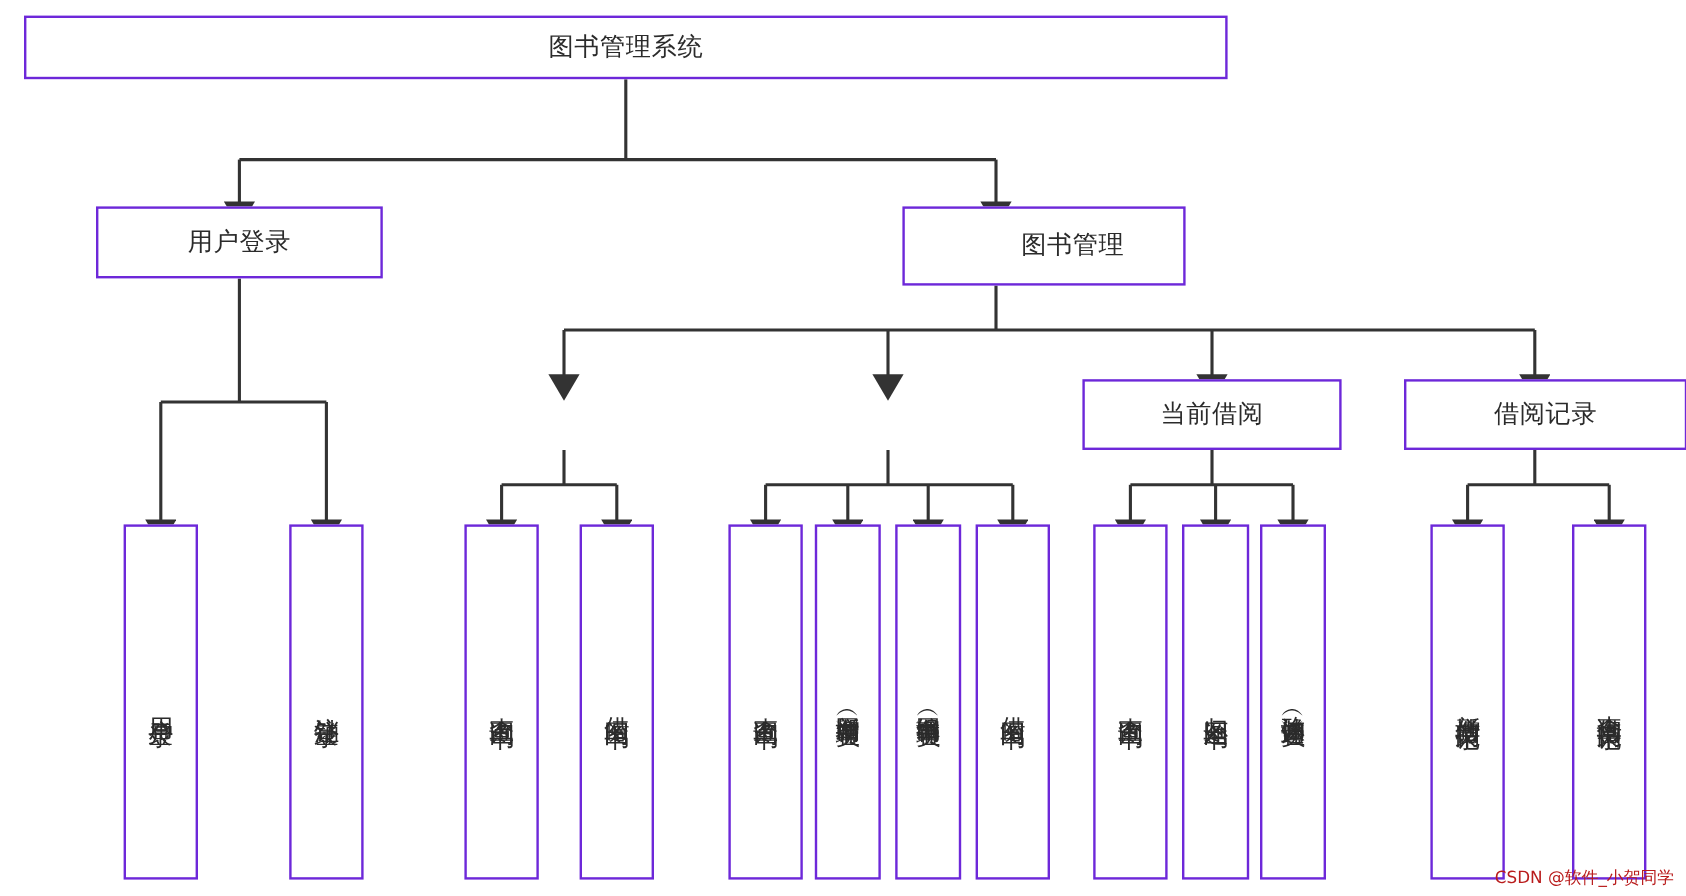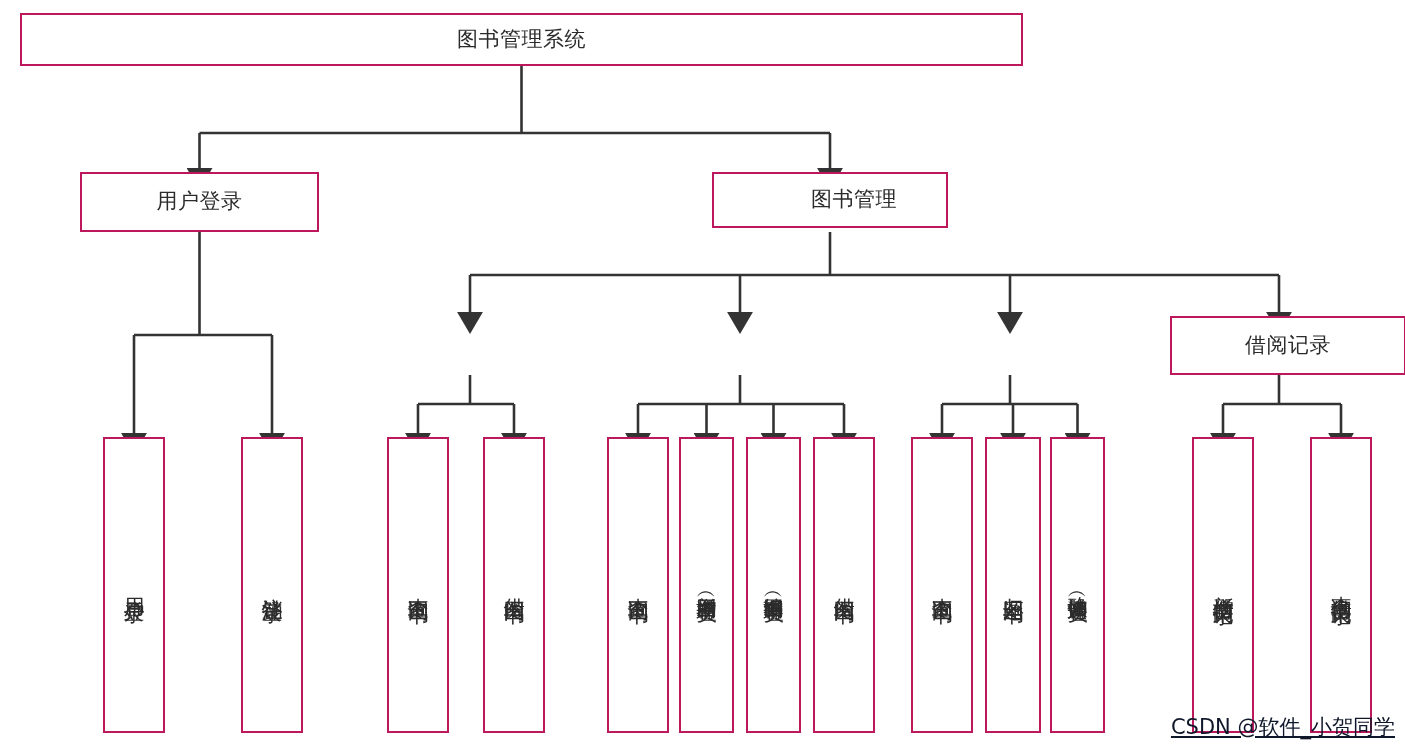--- a/index.html
+++ b/index.html
@@ -22,21 +22,21 @@
     position: absolute;
     left: 0;
     top: 0;
     width: 1405px;
     height: 747px;
     pointer-events: none;
   }
   .node {
     position: absolute;
     box-sizing: border-box;
-    border: 2px solid #be185d;
+    border: 2px solid #6d28d9;
     background: #ffffff;
     display: flex;
     align-items: center;
     justify-content: center;
     color: #2b2b2b;
     z-index: 2;
   }
   .node .label {
     display: block;
     white-space: pre;
@@ -61,26 +61,25 @@
     max-height: 100%;
   }
   .node.vertical.small .label {
     font-size: 20px;
     letter-spacing: 1px;
   }
   #watermark {
     position: absolute;
     right: 10px;
     bottom: 6px;
-    font-size: 21px;
-    color: #0f172a;
+    font-size: 14px;
+    color: #b91c1c;
     white-space: pre;
     z-index: 5;
     font-family: "DejaVu Sans", "Liberation Sans", sans-serif;
-    text-decoration: underline;
   }
 </style>
 </head>
 <body>
 
 <div id="canvas">
 
   <svg id="edges" viewBox="0 0 1405 747">
     <defs>
       <marker id="arrowhead" markerWidth="9" markerHeight="10" refX="1.2" refY="5" orient="auto" markerUnits="strokeWidth">
@@ -124,24 +123,27 @@
       </g>
   </svg>
 
   <div class="node horizontal" style="left: 20px; top: 13px; width: 1003px; height: 53px;">
     <span class="label">图书管理系统</span>
   </div>
 
   <div class="node horizontal" style="left: 80px; top: 172px; width: 239px; height: 60px;">
     <span class="label">用户登录</span>
   </div>
-  <div class="node horizontal" style="left: 712px; top: 172px; width: 236px; height: 56px; padding-left: 48px;">
+  <div class="node horizontal" style="left: 752px; top: 172px; width: 236px; height: 66px; padding-left: 48px;">
     <span class="label">图书管理</span>
   </div>
 
+  <div class="node horizontal" style="left: 902px; top: 316px; width: 216px; height: 59px;">
+    <span class="label">当前借阅</span>
+  </div>
   <div class="node horizontal" style="left: 1170px; top: 316px; width: 236px; height: 59px;">
     <span class="label">借阅记录</span>
   </div>
 
   <div class="node vertical" style="left: 103px; top: 437px; width: 62px; height: 296px;">
     <span class="label">用户登录</span>
   </div>
   <div class="node vertical" style="left: 241px; top: 437px; width: 62px; height: 296px;">
     <span class="label">注销登录</span>
   </div>

